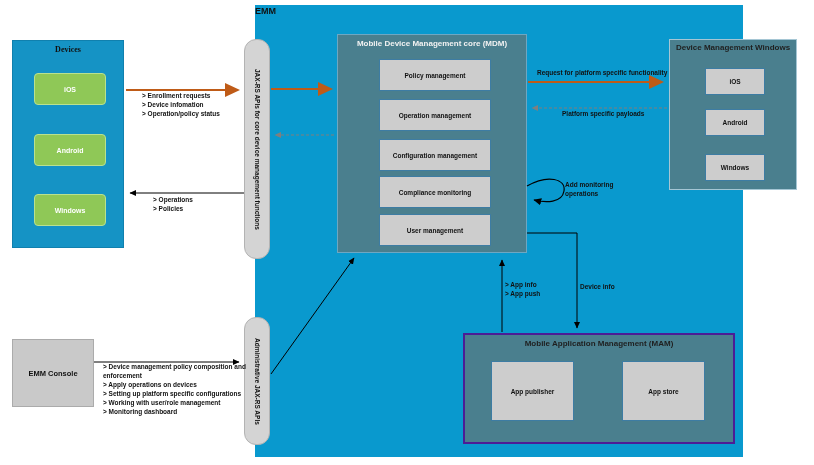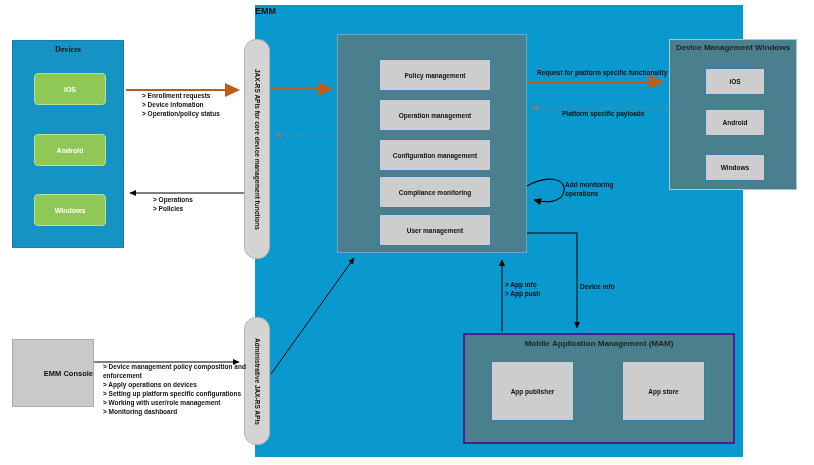--- a/index.html
+++ b/index.html
@@ -27,21 +27,21 @@
     color:#111;font-size:6.5px;font-weight:bold;display:flex;align-items:center;justify-content:center;text-align:center;}
   .plugins-box{left:669px;top:39px;width:128px;height:151px;border:1px solid #a5c6d4;}
   .plugins-title{width:100%;text-align:center;margin-top:3px;font-size:8px;font-weight:bold;color:#1f1f1f;}
   .plugin-item{position:absolute;left:35px;width:58px;height:25px;background:#cdcdcd;border:1px solid #3d7ca3;
     color:#111;font-size:6.5px;font-weight:bold;display:flex;align-items:center;justify-content:center;}
   .mam-box{left:463px;top:333px;width:272px;height:111px;border:2px solid #4c1d95;}
   .mam-title{width:100%;text-align:center;margin-top:4px;font-size:8px;font-weight:bold;color:#1f1f1f;}
   .mam-item{position:absolute;top:26px;width:81px;height:58px;background:#cdcdcd;border:1px solid #3d7ca3;
     color:#111;font-size:6.5px;font-weight:bold;display:flex;align-items:center;justify-content:center;}
   .console-box{left:12px;top:339px;width:82px;height:68px;background:#c9c9c9;border:1px solid #ababab;z-index:2;
-    display:flex;align-items:center;justify-content:flex-end;font-size:7.5px;font-weight:bold;color:#111;}
+    display:flex;align-items:center;justify-content:center;font-size:7.5px;font-weight:bold;color:#111;}
   
   .flabel{font-size:6.5px;font-weight:bold;color:#111;line-height:1.38;z-index:6;white-space:nowrap;}
   .lbl-enrollment{left:142px;top:92px;}
   .lbl-operations{left:153px;top:196px;}
   .lbl-request{left:537px;top:69px;}
   .lbl-payloads{left:562px;top:110px;}
   .lbl-addmon{left:565px;top:181px;}
   .lbl-appinfo{left:505px;top:281px;}
   .lbl-deviceinfo{left:580px;top:283px;}
   .lbl-console{left:103px;top:363px;white-space:normal;width:150px;}
@@ -61,20 +61,21 @@
 </div>
 
 <div class="abs capsule capsule-core">
   <span>JAX-RS APIs for core device management functions</span>
 </div>
 <div class="abs capsule capsule-admin">
   <span>Administrative JAX-RS APIs</span>
 </div>
 
 <div class="abs teal-box mdm-box">
+  <div class="mdm-title">Mobile Device Management core (MDM)</div>
   <div class="module-box" style="top:24px;">Policy management</div>
   <div class="module-box" style="top:64px;">Operation management</div>
   <div class="module-box" style="top:104px;">Configuration management</div>
   <div class="module-box" style="top:141px;">Compliance monitoring</div>
   <div class="module-box" style="top:179px;">User management</div>
 </div>
 
 <div class="abs teal-box plugins-box">
   <div class="plugins-title">Device Management Windows</div>
   <div class="plugin-item" style="top:28px;">iOS</div>

